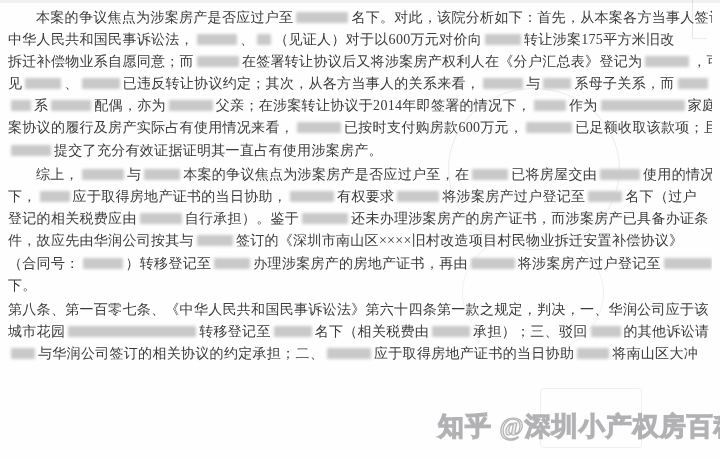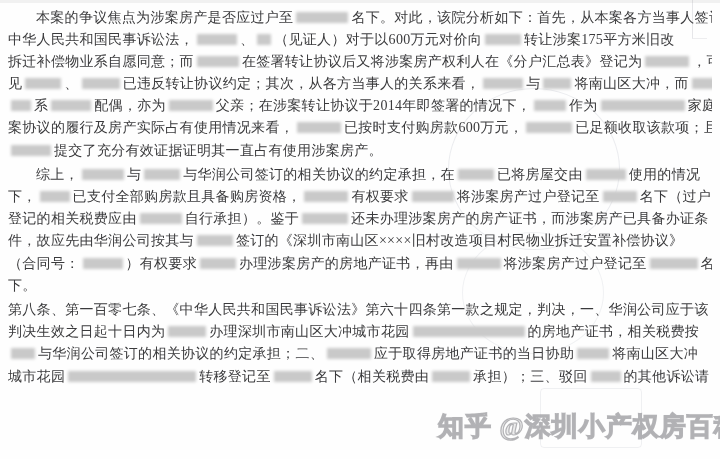--- a/index.html
+++ b/index.html
@@ -53,35 +53,34 @@
 <div class="seal-circle-2"></div>
 <div class="seal-box"></div>
 <div class="edge-mark"></div>
 
 <div class="page">
   <div>
       <div class="para">
         <div class="line indent"><span>本案的争议焦点为涉案房产是否应过户至</span><span class="redact" style="width: 52px;"></span><span>名下。对此，该院分析如下：首先，从本案各方当事人签订</span></div>
         <div class="line"><span>中华人民共和国民事诉讼法，</span><span class="redact" style="width: 40px;"></span><span>、</span><span class="redact" style="width: 14px;"></span><span>（见证人）对于以600万元对价向</span><span class="redact" style="width: 36px;"></span><span>转让涉案175平方米旧改</span></div>
         <div class="line"><span>拆迁补偿物业系自愿同意；而</span><span class="redact" style="width: 42px;"></span><span>在签署转让协议后又将涉案房产权利人在《分户汇总表》登记为</span><span class="redact" style="width: 44px;"></span><span>，可</span></div>
-        <div class="line"><span>见</span><span class="redact" style="width: 36px;"></span><span>、</span><span class="redact" style="width: 38px;"></span><span>已违反转让协议约定；其次，从各方当事人的关系来看，</span><span class="redact" style="width: 40px;"></span><span>与</span><span class="redact" style="width: 28px;"></span><span>将南山区大冲，而</span><span class="redact" style="width: 30px;"></span></div>
+        <div class="line"><span>见</span><span class="redact" style="width: 36px;"></span><span>、</span><span class="redact" style="width: 38px;"></span><span>已违反转让协议约定；其次，从各方当事人的关系来看，</span><span class="redact" style="width: 40px;"></span><span>与</span><span class="redact" style="width: 28px;"></span><span>系母子关系，而</span><span class="redact" style="width: 30px;"></span></div>
         <div class="line"><span class="redact" style="width: 20px;"></span><span>系</span><span class="redact" style="width: 40px;"></span><span>配偶，亦为</span><span class="redact" style="width: 44px;"></span><span>父亲；在涉案转让协议于2014年即签署的情况下，</span><span class="redact" style="width: 32px;"></span><span>作为</span><span class="redact" style="width: 84px;"></span><span>家庭</span></div>
         <div class="line"><span>案协议的履行及房产实际占有使用情况来看，</span><span class="redact" style="width: 44px;"></span><span>已按时支付购房款600万元，</span><span class="redact" style="width: 46px;"></span><span>已足额收取该款项；且</span></div>
         <div class="line"><span class="redact" style="width: 40px;"></span><span>提交了充分有效证据证明其一直占有使用涉案房产。</span></div>
       </div>
       <div class="para">
-        <div class="line indent"><span>综上，</span><span class="redact" style="width: 42px;"></span><span>与</span><span class="redact" style="width: 36px;"></span><span>与华润公司签订的相关协议的约定承担，在</span><span class="redact" style="width: 36px;"></span><span>已将房屋交由</span><span class="redact" style="width: 40px;"></span><span>使用的情况</span></div>
-        <div class="line"><span>下，</span><span class="redact" style="width: 30px;"></span><span>已支付全部购房款且具备购房资格，</span><span class="redact" style="width: 44px;"></span><span>有权要求</span><span class="redact" style="width: 42px;"></span><span>将涉案房产过户登记至</span><span class="redact" style="width: 34px;"></span><span>名下（过户</span></div>
+        <div class="line indent"><span>综上，</span><span class="redact" style="width: 42px;"></span><span>与</span><span class="redact" style="width: 36px;"></span><span>本案的争议焦点为涉案房产是否应过户至，在</span><span class="redact" style="width: 36px;"></span><span>已将房屋交由</span><span class="redact" style="width: 40px;"></span><span>使用的情况</span></div>
+        <div class="line"><span>下，</span><span class="redact" style="width: 30px;"></span><span>应于取得房地产证书的当日协助，</span><span class="redact" style="width: 44px;"></span><span>有权要求</span><span class="redact" style="width: 42px;"></span><span>将涉案房产过户登记至</span><span class="redact" style="width: 34px;"></span><span>名下（过户</span></div>
         <div class="line"><span>登记的相关税费应由</span><span class="redact" style="width: 42px;"></span><span>自行承担）。鉴于</span><span class="redact" style="width: 46px;"></span><span>还未办理涉案房产的房产证书，而涉案房产已具备办证条</span></div>
         <div class="line"><span>件，故应先由华润公司按其与</span><span class="redact" style="width: 36px;"></span><span>签订的《深圳市南山区××××旧村改造项目村民物业拆迁安置补偿协议》</span></div>
-        <div class="line"><span>（合同号：</span><span class="redact" style="width: 40px;"></span><span>）有权要求</span><span class="redact" style="width: 36px;"></span><span>办理涉案房产的房地产证书，再由</span><span class="redact" style="width: 44px;"></span><span>将涉案房产过户登记至</span><span class="redact" style="width: 48px;"></span><span>名</span></div>
+        <div class="line"><span>（合同号：</span><span class="redact" style="width: 40px;"></span><span>）转移登记至</span><span class="redact" style="width: 36px;"></span><span>办理涉案房产的房地产证书，再由</span><span class="redact" style="width: 44px;"></span><span>将涉案房产过户登记至</span><span class="redact" style="width: 48px;"></span><span>名</span></div>
         <div class="line"><span>下。</span></div>
       </div>
       <div class="para">
         <div class="line"><span>第八条、第一百零七条、《中华人民共和国民事诉讼法》第六十四条第一款之规定，判决，一、华润公司应于该</span></div>
-        <div class="line"><span>判决生效之日起十日内为</span><span class="redact" style="width: 38px;"></span><span>办理深圳市南山区大冲城市花园</span><span class="redact" style="width: 112px;"></span><span>的房地产证书，相关税费按</span></div>
+        <div class="line"><span>城市花园</span><span class="redact" style="width: 128px;"></span><span>转移登记至</span><span class="redact" style="width: 38px;"></span><span>名下（相关税费由</span><span class="redact" style="width: 38px;"></span><span>承担）；三、驳回</span><span class="redact" style="width: 30px;"></span><span>的其他诉讼请</span></div>
         <div class="line"><span class="redact" style="width: 24px;"></span><span>与华润公司签订的相关协议的约定承担；二、</span><span class="redact" style="width: 44px;"></span><span>应于取得房地产证书的当日协助</span><span class="redact" style="width: 32px;"></span><span>将南山区大冲</span></div>
-        <div class="line"><span>城市花园</span><span class="redact" style="width: 128px;"></span><span>转移登记至</span><span class="redact" style="width: 38px;"></span><span>名下（相关税费由</span><span class="redact" style="width: 38px;"></span><span>承担）；三、驳回</span><span class="redact" style="width: 30px;"></span><span>的其他诉讼请</span></div>
       </div>
     </div>
 </div>
 
 <div class="watermark">知乎 @深圳小产权房百科</div>
 
 </body></html>

